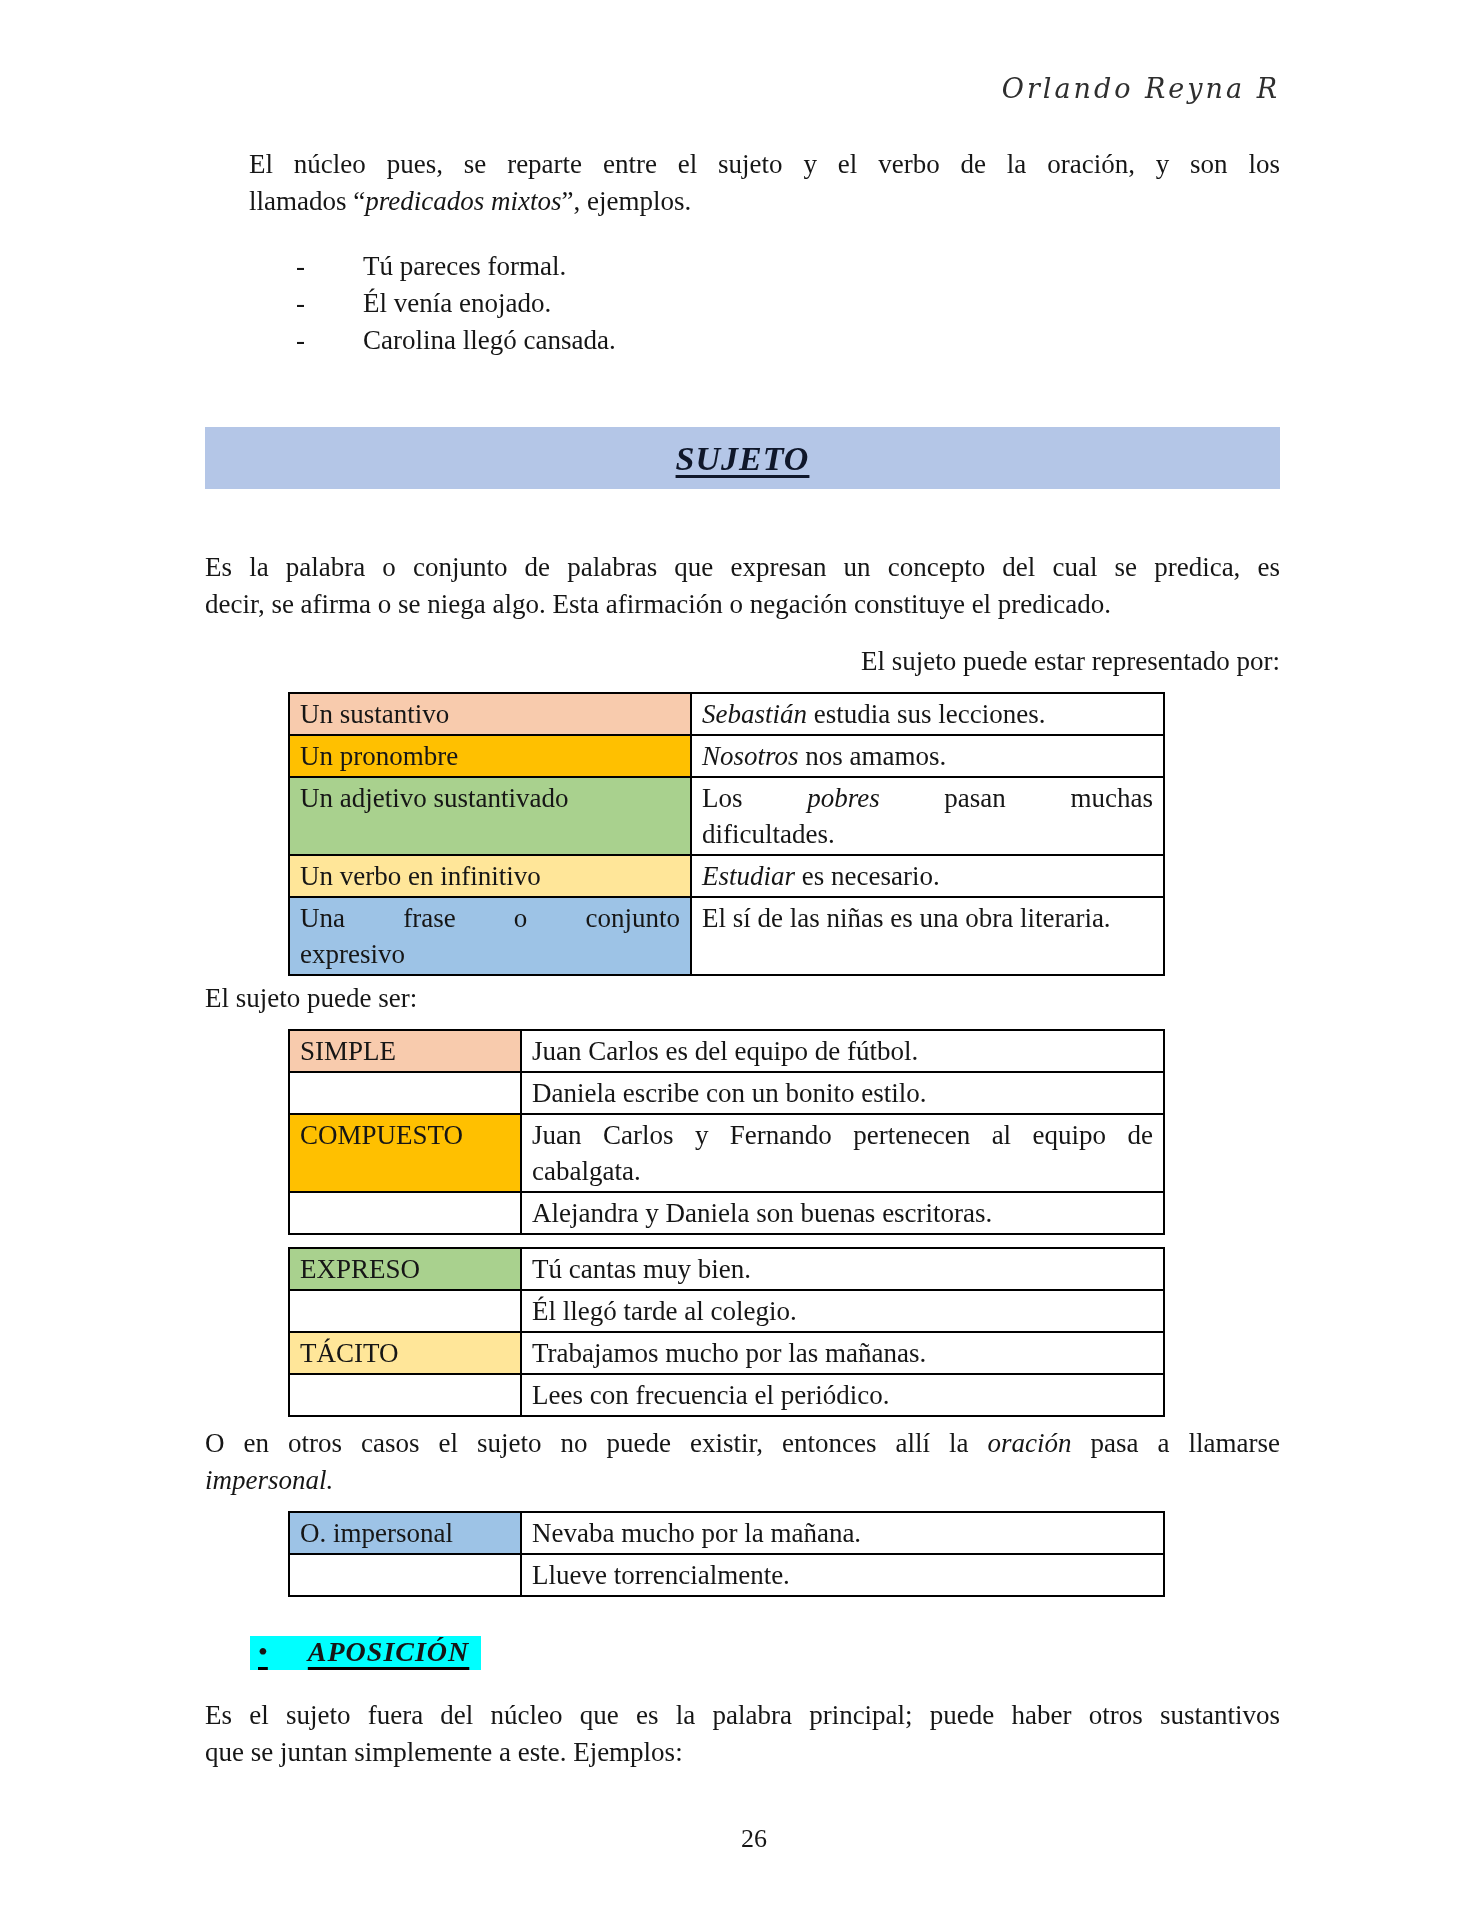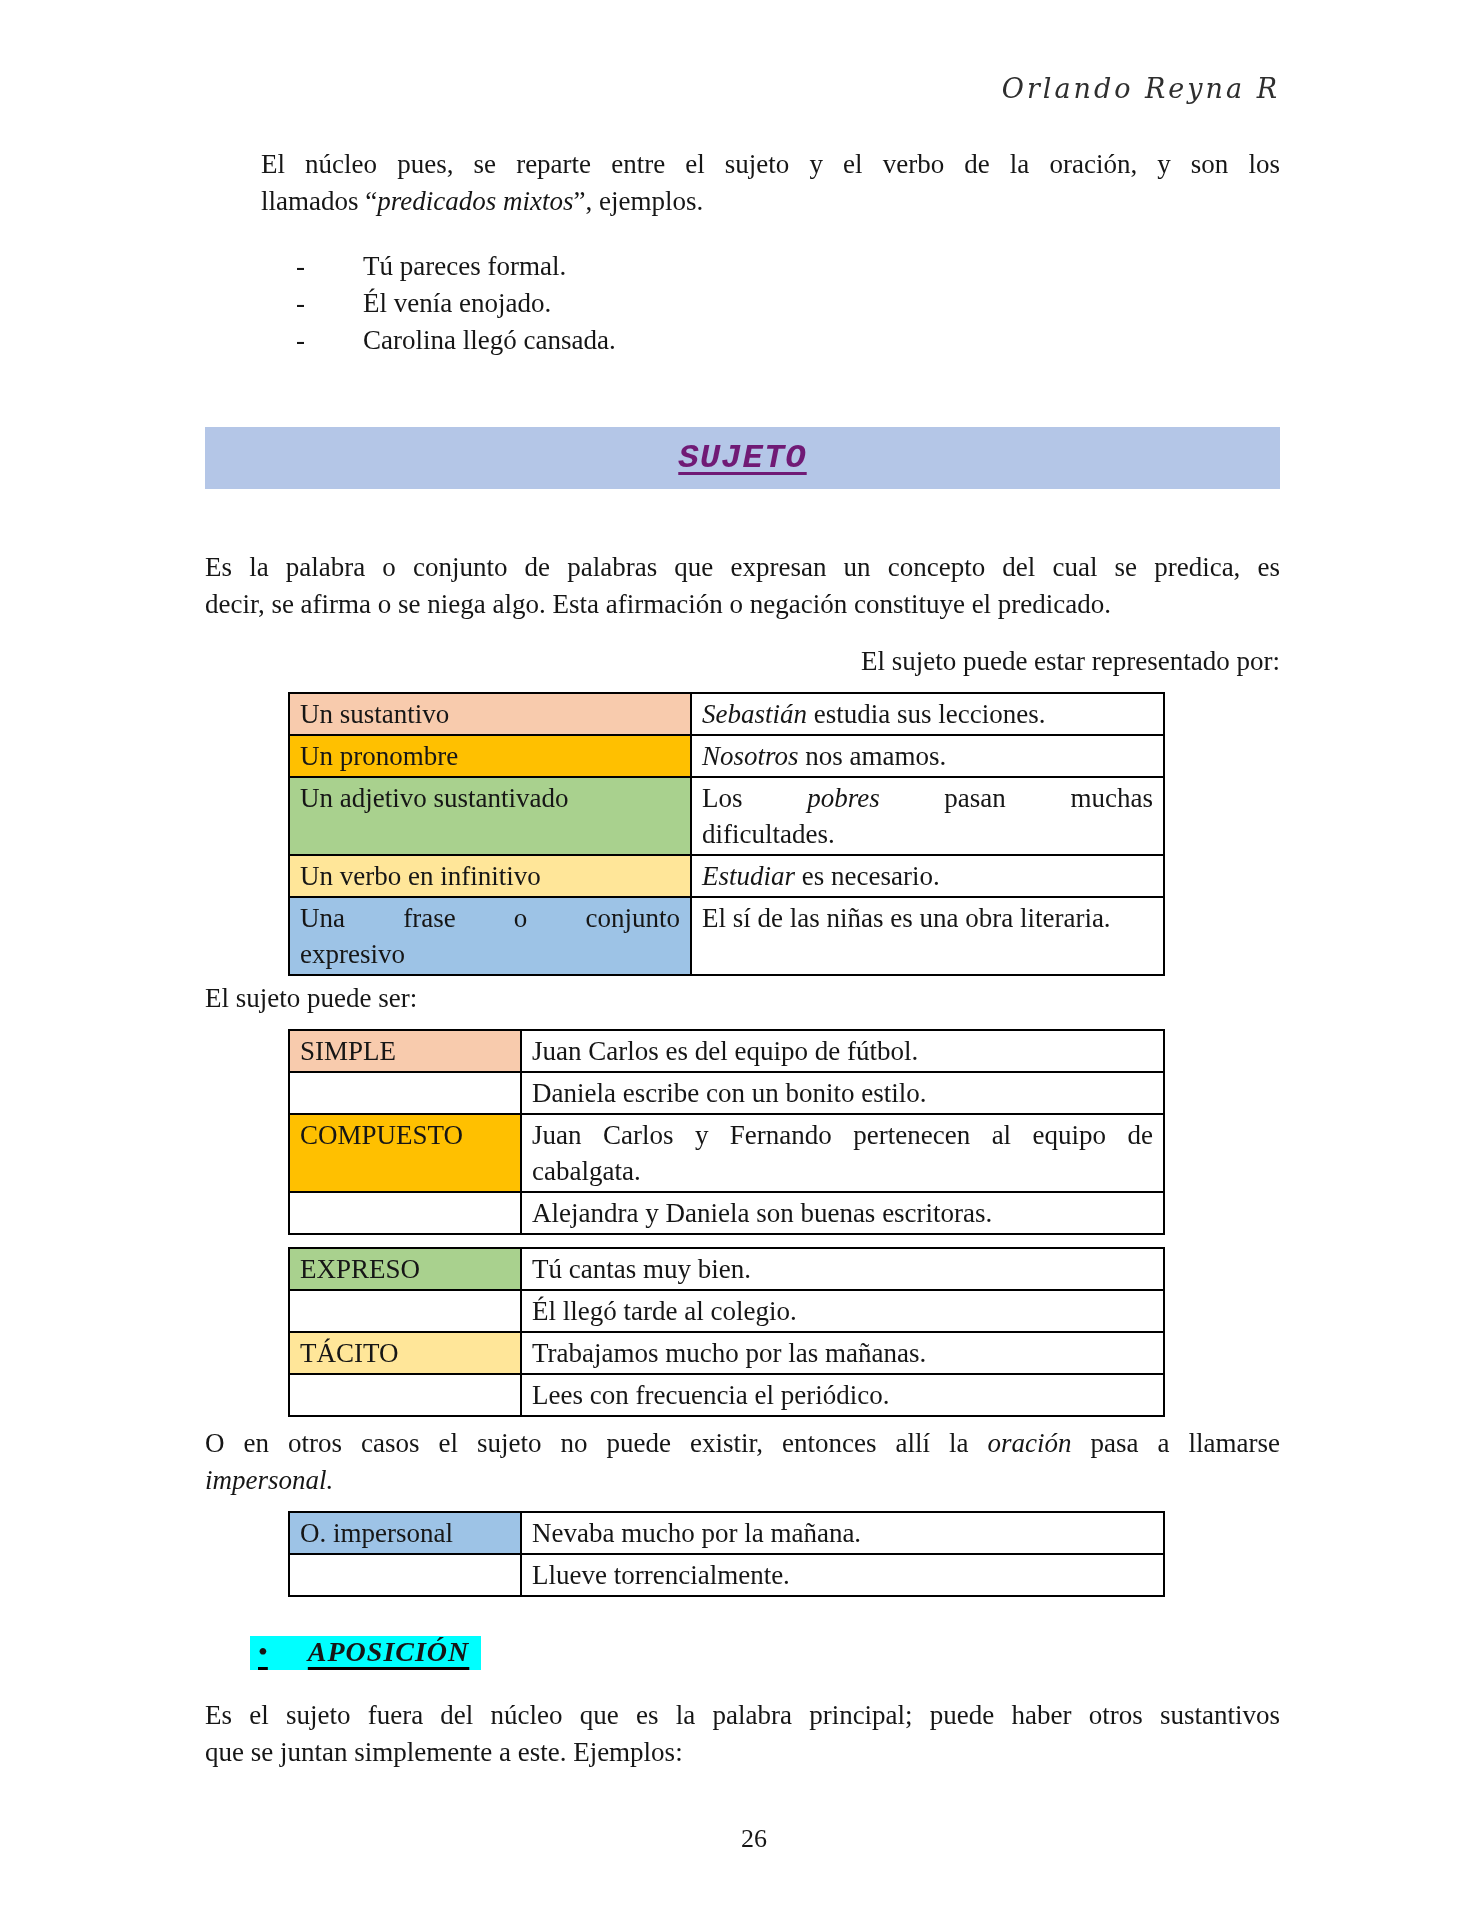--- a/index.html
+++ b/index.html
@@ -22,35 +22,35 @@
     font-family: "DejaVu Serif", serif;
     font-style: italic;
     font-size: 27px;
     letter-spacing: 3px;
     color: #2e2e2e;
     height: 36px;
   }
   .para { text-align: justify; }
   .jline { display: block; text-align: justify; text-align-last: justify; }
   .nline { display: block; }
-  .indent1 { margin-left: 56px; margin-top: 40px; }
+  .indent1 { margin-left: 44px; margin-top: 40px; }
   .bullets { margin-top: 28px; margin-left: 91px; }
   .bullet { display: flex; }
   .bullet .dash { width: 67px; flex: 0 0 67px; }
   .banner {
     margin-top: 68px;
     height: 62px;
     background: #b4c6e7;
     display: flex; align-items: center; justify-content: center;
   }
   .banner-title {
-    font-family: Liberation Mono, monospace;
+    font-family: Liberation Serif, serif;
     font-style: italic; font-weight: bold;
     font-size: 34px;
-    color: #701a75;
+    color: #0f172a;
     letter-spacing: 1px;
     text-decoration: underline;
     text-decoration-thickness: 3px;
     text-underline-offset: 5px;
   }
   .mt-def { margin-top: 60px; }
   .lead { margin-top: 4px; }
   .lead-first { margin-top: 20px; text-align: right; }
   table.t {
     border-collapse: collapse;

